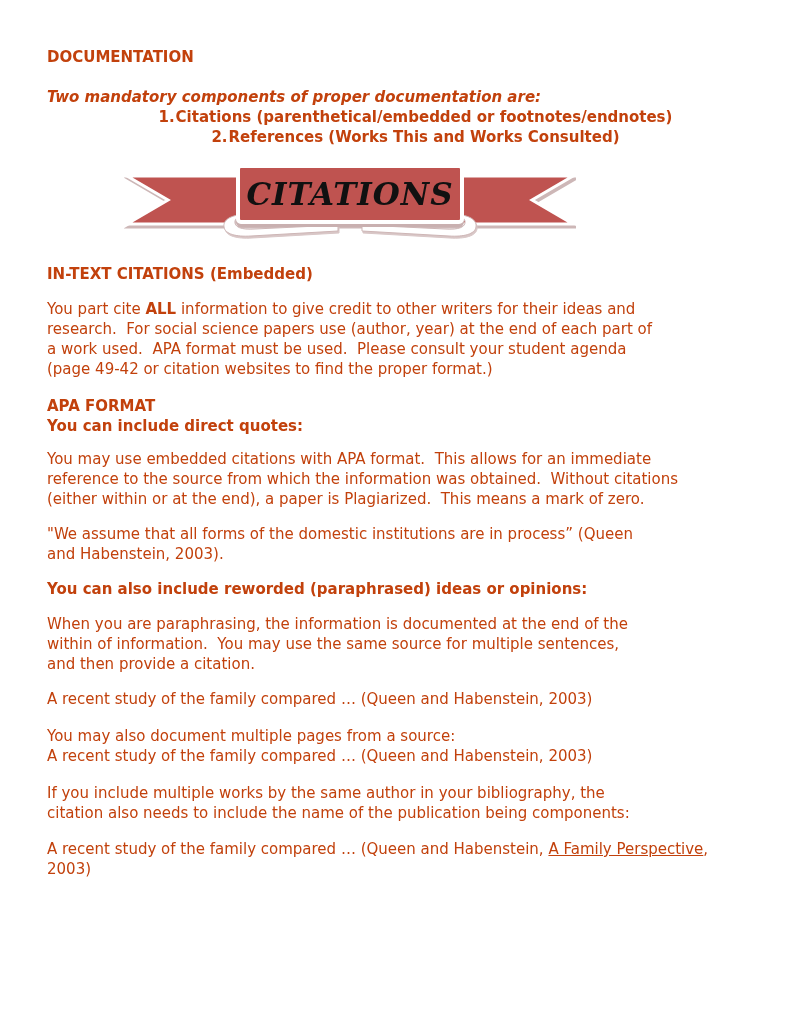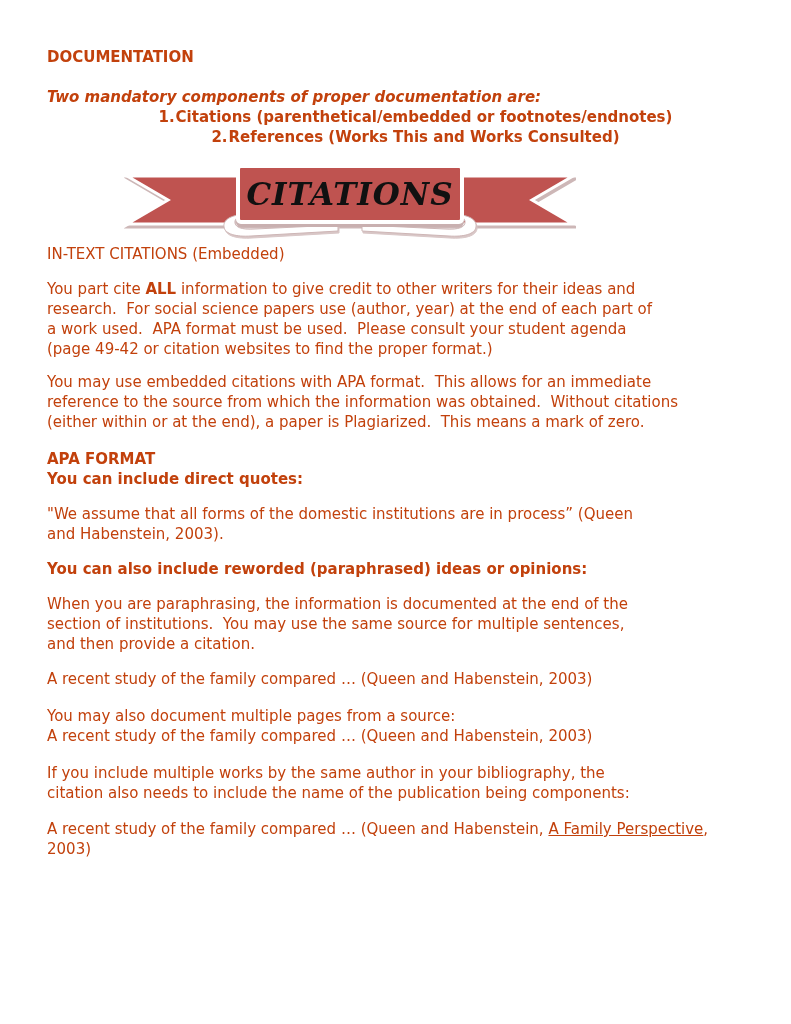--- a/index.html
+++ b/index.html
@@ -18,21 +18,21 @@
     line-height: 20px;
   }
   .b { font-weight: bold; }
   .para { white-space: pre; }
   .doc-title { font-weight: bold; margin: 0; font-size: 15px; line-height: 20px; }
   .intro { margin-top: 20px; }
   .intro-lead { font-weight: bold; font-style: italic; }
   .intro-item { font-weight: bold; margin-left: 32px; text-align: center; }
   .intro-item .num { display: inline-block; min-width: 18px; }
   .ribbon-wrap { margin: 17px 0 0 77px; width: 452px; height: 80px; text-align: right; }
-  .section-heading { font-weight: normal; margin-top: 0; }
+  .section-heading { font-weight: bold; margin-top: 20px; }
   .mt13 { margin-top: 13px; }
   .mt15 { margin-top: 15px; }
   .mt16 { margin-top: 16px; }
   .mt17 { margin-top: 17px; }
   .u { text-decoration: underline; }
   .ribbon-band { filter: drop-shadow(2px 3px 0px #cdb7b7); }
   .ribbon-panel { filter: drop-shadow(0px 3px 0px #c9b0b0); }
   .ribbon-curls { filter: drop-shadow(1px 2px 0px #d8c6c6); }
   .ribbon-label {
     font-family: "DejaVu Serif", "Liberation Serif", serif;
@@ -75,34 +75,34 @@
       </svg>
     </div>
 
     <div class="section-heading">IN-TEXT CITATIONS (Embedded)</div>
 
     <div class="para mt15"><span>You part cite </span><span class="b">ALL</span><span> information to give credit to other writers for their ideas and
 research.  For social science papers use (author, year) at the end of each part of
 a work used.  APA format must be used.  Please consult your student agenda
 (page 49-42 or citation websites to find the proper format.)</span></div>
 
+    <div class="para b mt17">APA FORMAT
+You can include direct quotes:</div>
+
     <div class="para mt13">You may use embedded citations with APA format.  This allows for an immediate
 reference to the source from which the information was obtained.  Without citations
 (either within or at the end), a paper is Plagiarized.  This means a mark of zero.</div>
-
-    <div class="para b mt17">APA FORMAT
-You can include direct quotes:</div>
 
     <div class="para mt15">"We assume that all forms of the domestic institutions are in process” (Queen
 and Habenstein, 2003).</div>
 
     <div class="para b mt15">You can also include reworded (paraphrased) ideas or opinions:</div>
 
     <div class="para mt15">When you are paraphrasing, the information is documented at the end of the
-section of institutions.  You may use the same source for multiple sentences,
+within of information.  You may use the same source for multiple sentences,
 and then provide a citation.</div>
 
     <div class="para mt15">A recent study of the family compared … (Queen and Habenstein, 2003)</div>
 
     <div class="para mt17">You may also document multiple pages from a source:
 A recent study of the family compared … (Queen and Habenstein, 2003)</div>
 
     <div class="para mt17">If you include multiple works by the same author in your bibliography, the
 citation also needs to include the name of the publication being components:</div>
 

